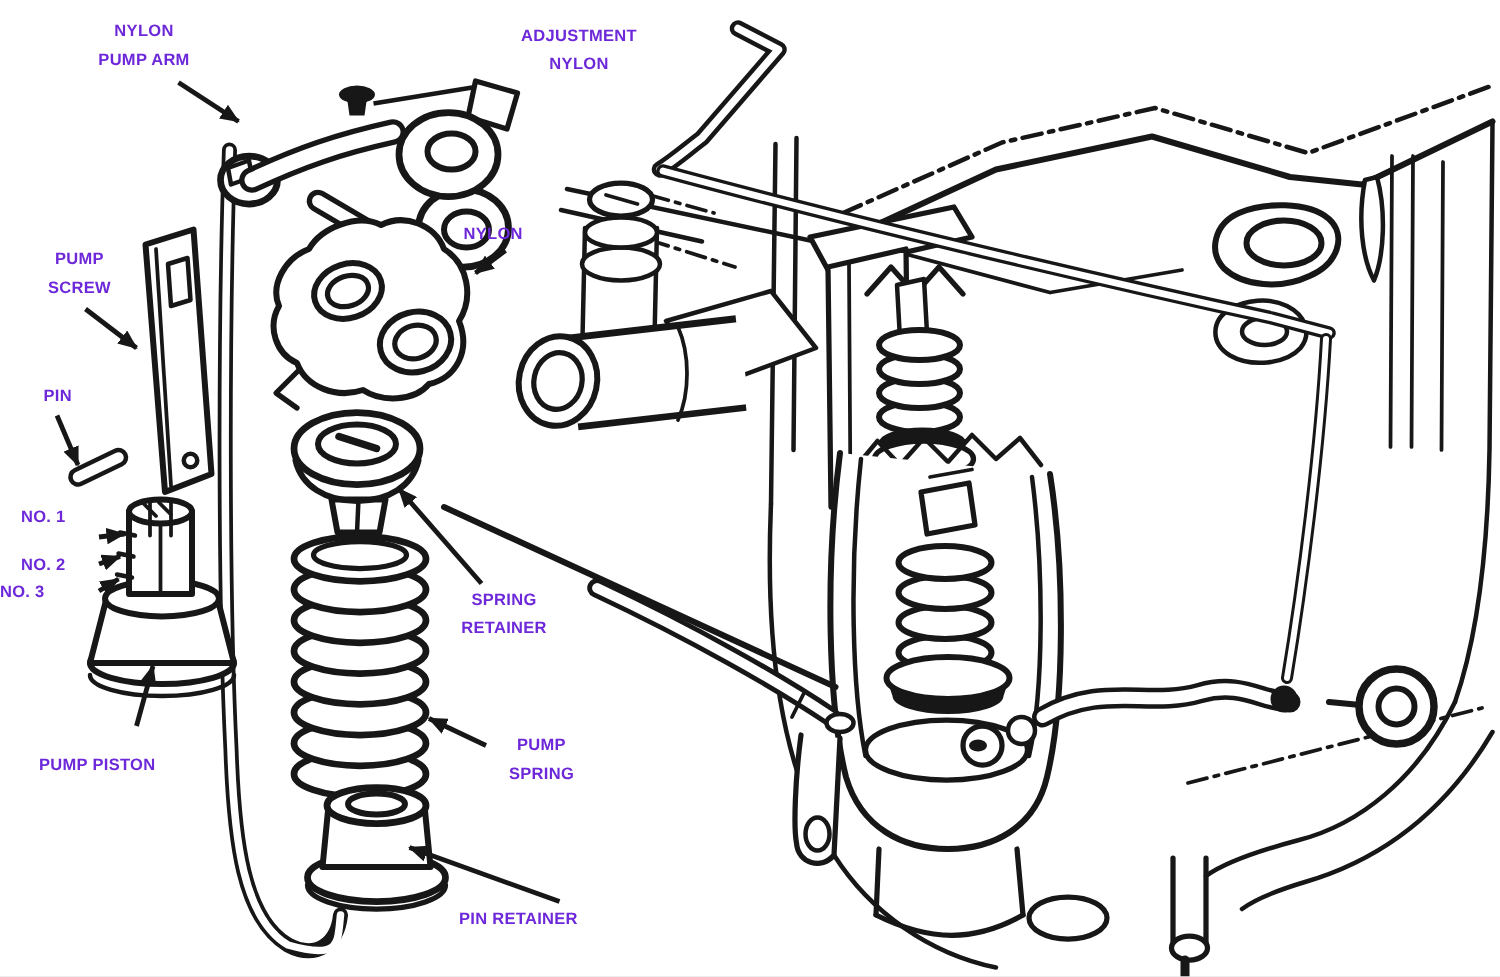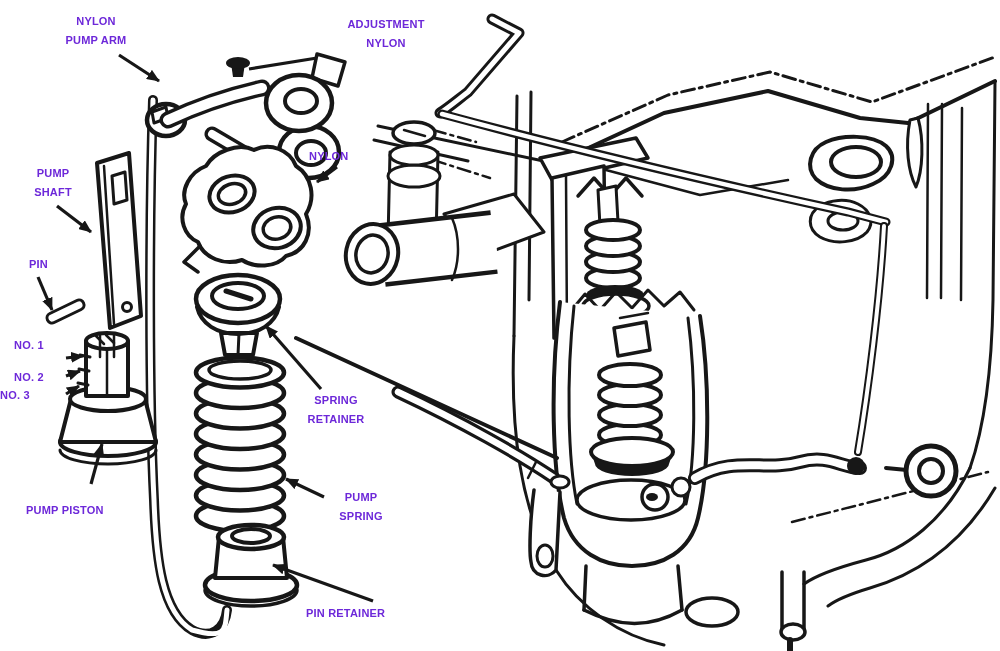--- a/index.html
+++ b/index.html
@@ -245,21 +245,21 @@
 </div>
 <div class="label c" style="left:342px; top:15px;margin-left:44px;">
   <span>ADJUSTMENT</span>
   <span>NYLON</span>
 </div>
 <div class="label" style="left:309px; top:147px;">
   <span>NYLON</span>
 </div>
 <div class="label c" style="left:53px;  top:164px;">
   <span>PUMP</span>
-  <span>SHAFT</span>
+  <span>SCREW</span>
 </div>
 <div class="label" style="left:29px;  top:255px;">
   <span>PIN</span>
 </div>
 <div class="label" style="left:14px;  top:336px;">
   <span>NO. 1</span>
 </div>
 <div class="label" style="left:14px;  top:368px;">
   <span>NO. 2</span>
 </div>

